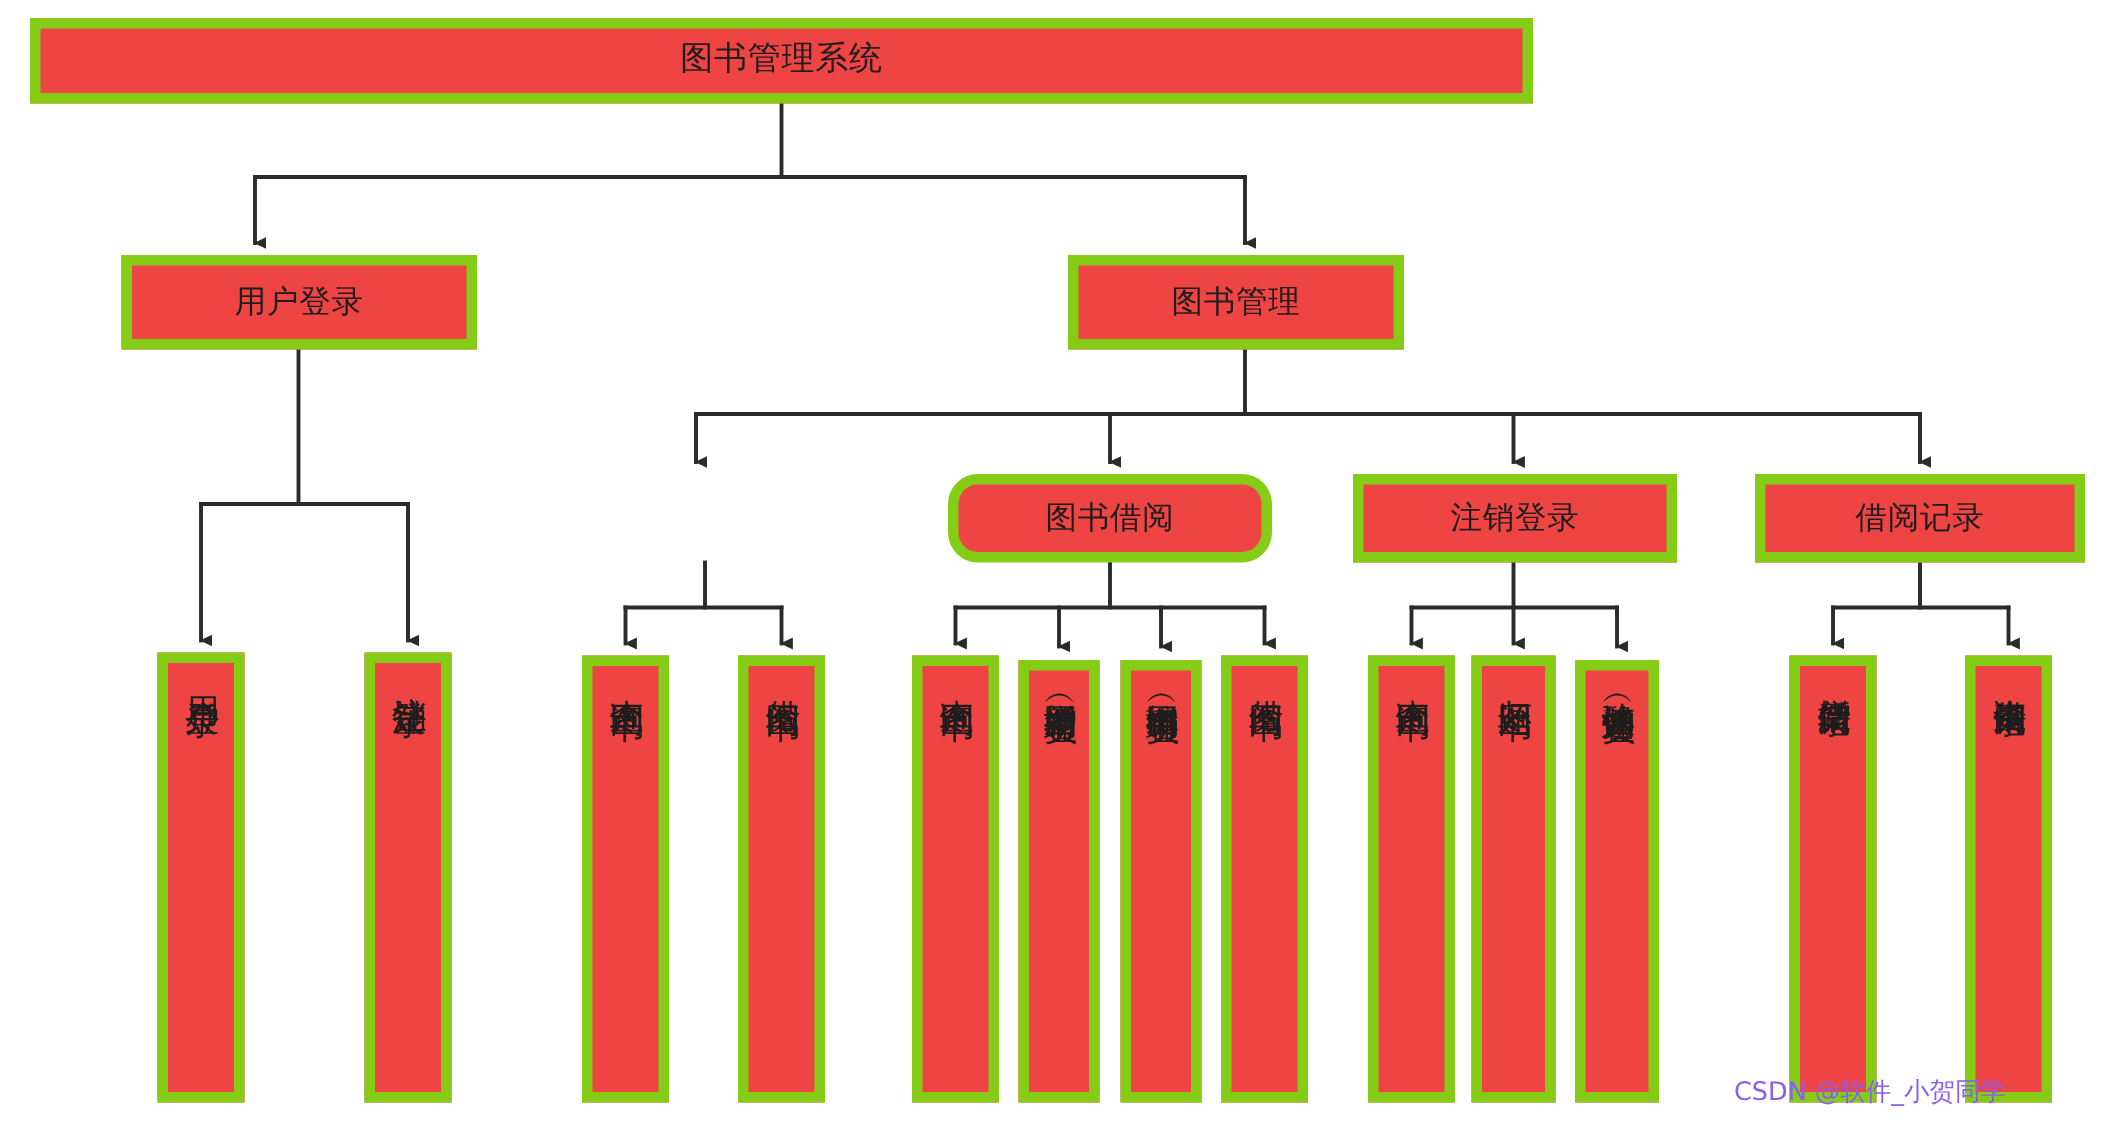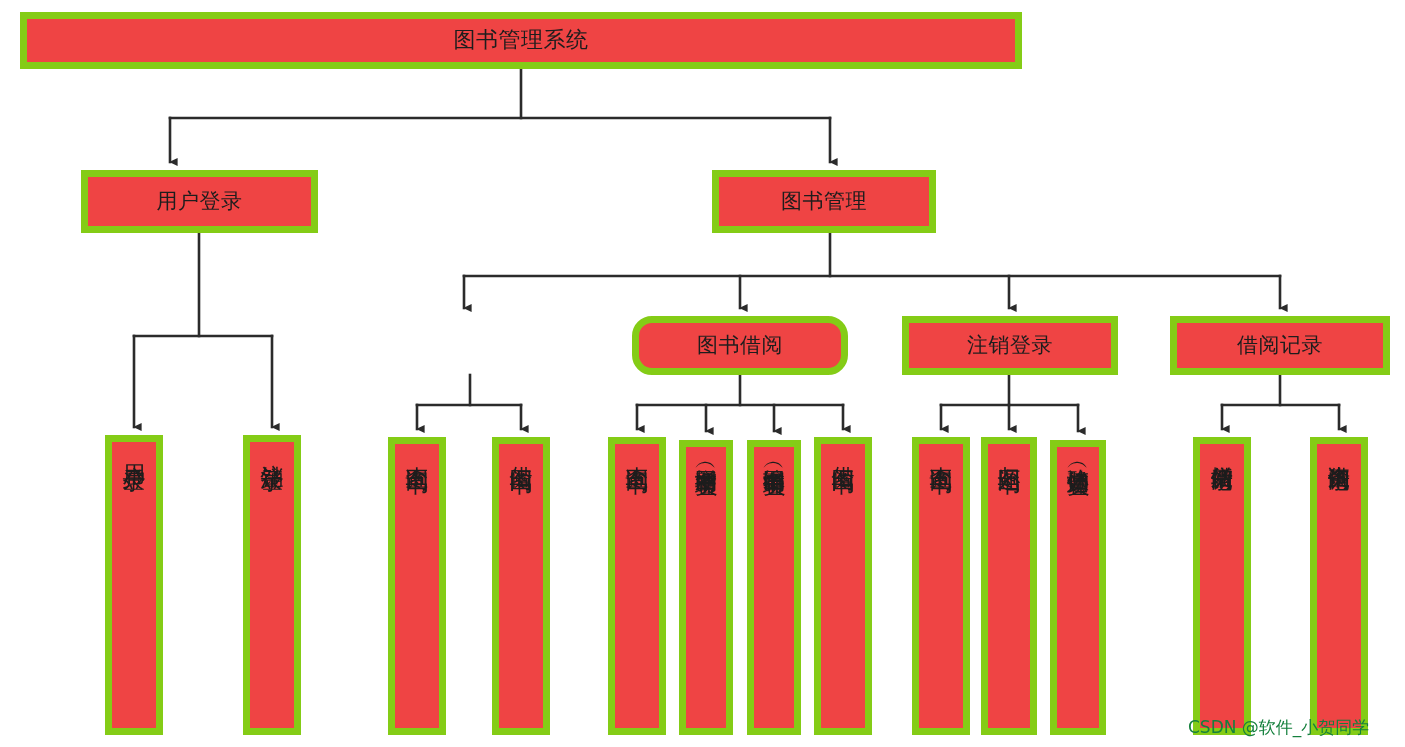--- a/index.html
+++ b/index.html
@@ -64,24 +64,24 @@
     line-height: 1.0;
     letter-spacing: 2px;
     -webkit-writing-mode: vertical-rl;
   }
   .node.v.tall .node-label {
     font-size: 22px;
     letter-spacing: 1px;
   }
   .watermark {
     position: absolute;
-    left: 1188px;
+    left: 1156px;
     top: 716px;
     font-size: 17px;
-    color: #15803d;
+    color: #8b5cf6;
     white-space: nowrap;
     z-index: 6;
     font-family: "DejaVu Sans", "Liberation Sans", sans-serif;
   }
 </style>
 </head>
 <body>
 
 <div id="canvas">
 

